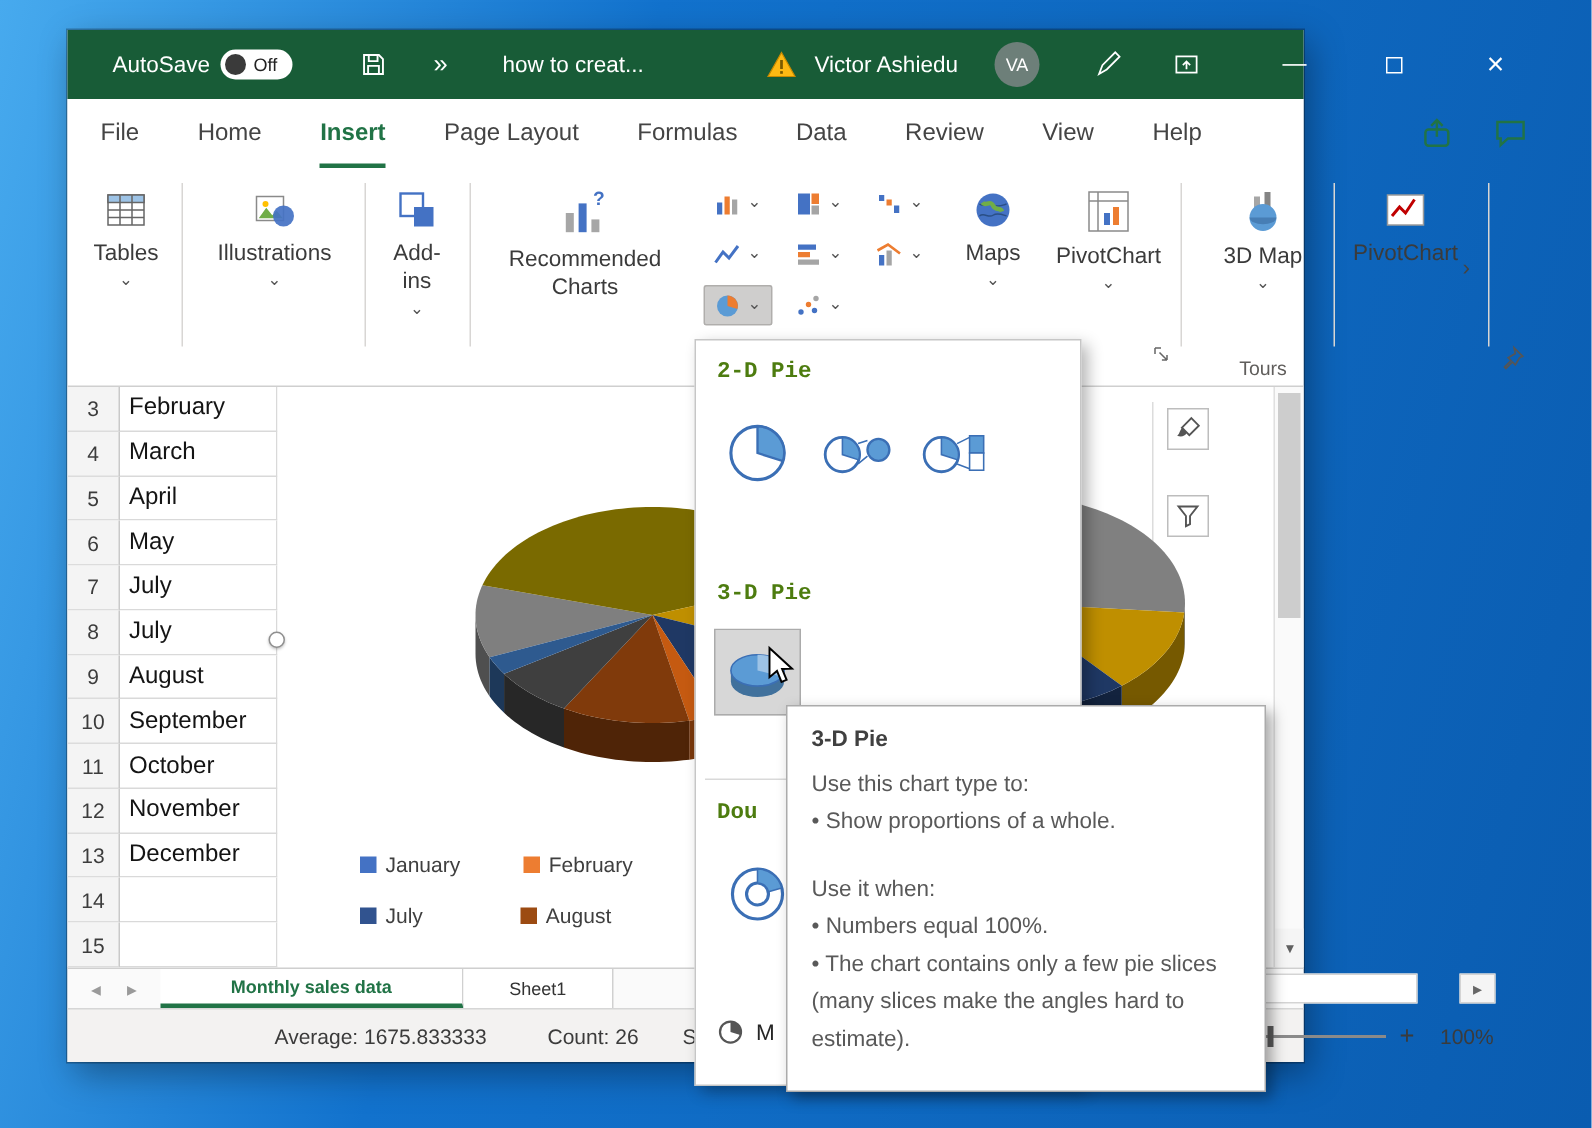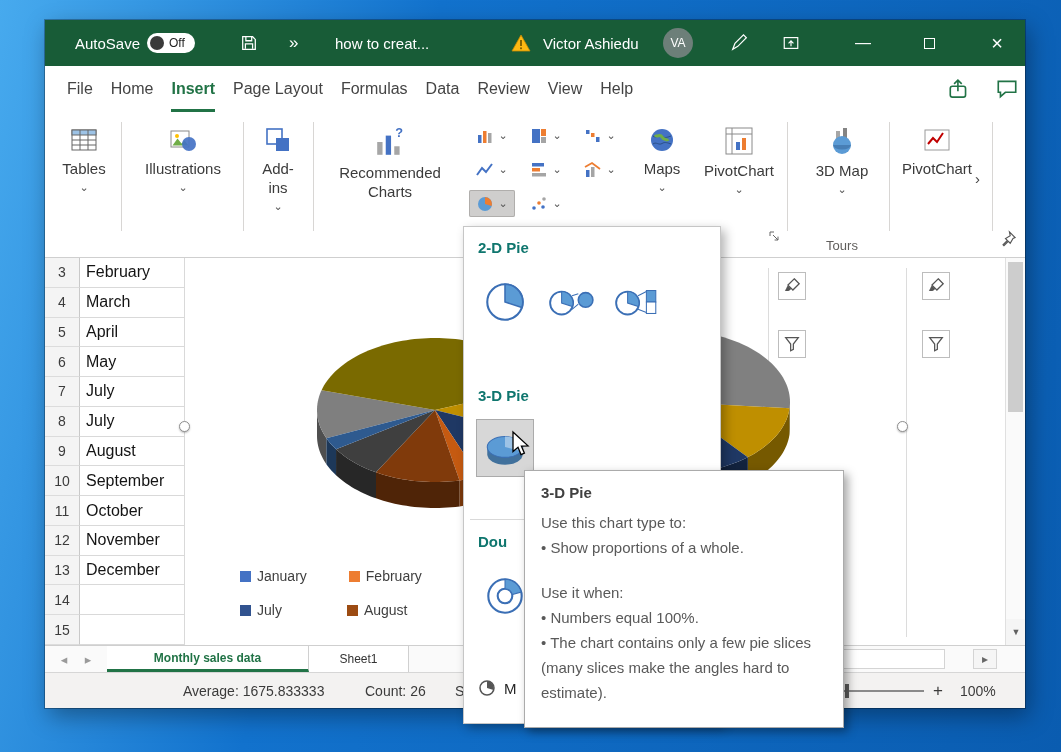--- a/index.html
+++ b/index.html
@@ -2,41 +2,41 @@
 <html style="--titlebar_green: #185C37; --accent_green: #217346; --desktop_top: #47AAEE; --desktop_mid: #1272CD; --desktop_deep: #0A5CB0;"><head>
 <meta charset="utf-8">
 <style>
   * { margin:0; padding:0; box-sizing:border-box; }
   body { font-family:"Liberation Sans", sans-serif; }
   .page { position:relative; width:1061px; height:752px; overflow:hidden;
           background:linear-gradient(105deg, var(--desktop_top) 0%, var(--desktop_mid) 35%, var(--desktop_deep) 100%); }
   .abs { position:absolute; }
 
   
-  .xlwin { position:absolute; left:45px; top:20px; width:980px; height:688px;
+  .xlwin { position:absolute; left:45px; top:20px; width:824px; height:688px;
            display:flex; flex-direction:column; background:#fff;
            box-shadow:0 0 0 1px rgba(0,0,0,.28), 4px 8px 22px rgba(0,0,0,.35); }
 
   
   .titlebar { position:relative; height:46px; background:var(--titlebar_green); color:#fff; flex:none; }
   .titlebar .txt { position:absolute; top:0; height:46px; display:flex; align-items:center; font-size:15px; color:#fff; }
   .toggle { position:absolute; left:102px; top:13px; width:48px; height:20px; background:#fff; border-radius:10px;
             display:flex; align-items:center; gap:5px; padding-left:3px; cursor:default; }
   .toggle .knob { width:14px; height:14px; border-radius:50%; background:#3a3a3a; }
   .toggle .state { font-size:12px; color:#222; }
   .tb-icon { position:absolute; top:13px; width:20px; height:20px; display:flex; align-items:center; justify-content:center; }
   .avatar { position:absolute; left:618px; top:8px; width:30px; height:30px; border-radius:50%; background:#6d7f79;
             display:flex; align-items:center; justify-content:center; font-size:12px; color:#fff; }
   .winctl { position:absolute; top:0; width:44px; height:46px; display:flex; align-items:center; justify-content:center;
             color:#fff; font-size:16px; }
   .maxbox { width:11px; height:11px; border:1.4px solid #fff; }
 
   
   .tabrow { position:relative; height:46px; background:#fff; flex:none; display:flex; align-items:stretch;
-            padding-left:22px; gap:18px; }
+            padding-left:22px; gap:39px; }
   .rtab { display:flex; align-items:center; font-size:16px; color:#444; border-bottom:3px solid transparent; padding-top:2px; }
   .rtab.active { color:var(--accent_green); font-weight:700; border-bottom-color:var(--accent_green); }
   .tabrow .right { position:absolute; top:0; height:46px; display:flex; align-items:center; }
 
   
   .ribbon { position:relative; height:146px; background:#fff; flex:none; border-bottom:1px solid #cfcfcf; }
   .rbtn { position:absolute; top:6px; height:118px; display:flex; flex-direction:column; align-items:center;
           padding-top:8px; gap:5px; border-radius:2px; }
   .rbtn .lbl { font-size:15px; color:#3b3b3b; line-height:19px; text-align:center; }
   .chev { font-size:11px; color:#555; line-height:9px; }
@@ -81,21 +81,21 @@
   
   .statusbar { position:relative; height:36px; background:#f3f2f1; border-top:1px solid #d6d6d6; flex:none;
                font-size:14px; color:#3b3b3b; }
   .statusbar .st { position:absolute; top:0; height:35px; display:flex; align-items:center; }
   .ztrack { position:absolute; left:793px; top:17px; width:86px; height:2px; background:#8a8a8a; }
   .zthumb { position:absolute; left:800px; top:11px; width:4px; height:14px; background:#5c5c5c; }
 
   
   .dropdown { position:absolute; left:463px; top:226px; width:258px; height:498px; background:#fff;
               border:1px solid #c6c6c6; box-shadow:4px 4px 10px rgba(0,0,0,.3); z-index:30; }
-  .ddtitle { position:absolute; left:14px; font-size:15px; font-weight:700; color:#0f766e; }
+  .ddtitle { position:absolute; left:14px; font-size:15px; font-weight:700; color:#4d7c0f;font-family:Liberation Mono, monospace; }
   .ddcell { position:absolute; width:58px; height:58px; display:flex; align-items:center; justify-content:center; }
   .ddcell.hl { background:#d7d7d7; box-shadow:inset 0 0 0 1px #ababab; }
   .dddiv { position:absolute; left:6px; right:6px; height:1px; background:#d9d9d9; }
   .ddmore { position:absolute; left:14px; display:flex; align-items:center; gap:8px; font-size:15px; color:#262626; }
 
   
   .tooltip { position:absolute; left:524px; top:470px; width:320px; height:258px; background:#fff;
              border:1px solid #ababab; box-shadow:4px 4px 9px rgba(0,0,0,.35); z-index:40; padding:13px 16px; }
   .tooltip .tt-title { font-size:15px; font-weight:700; color:#404040; margin-bottom:9px; }
   .tooltip .tt-line { font-size:15px; color:#595959; line-height:25px; }

